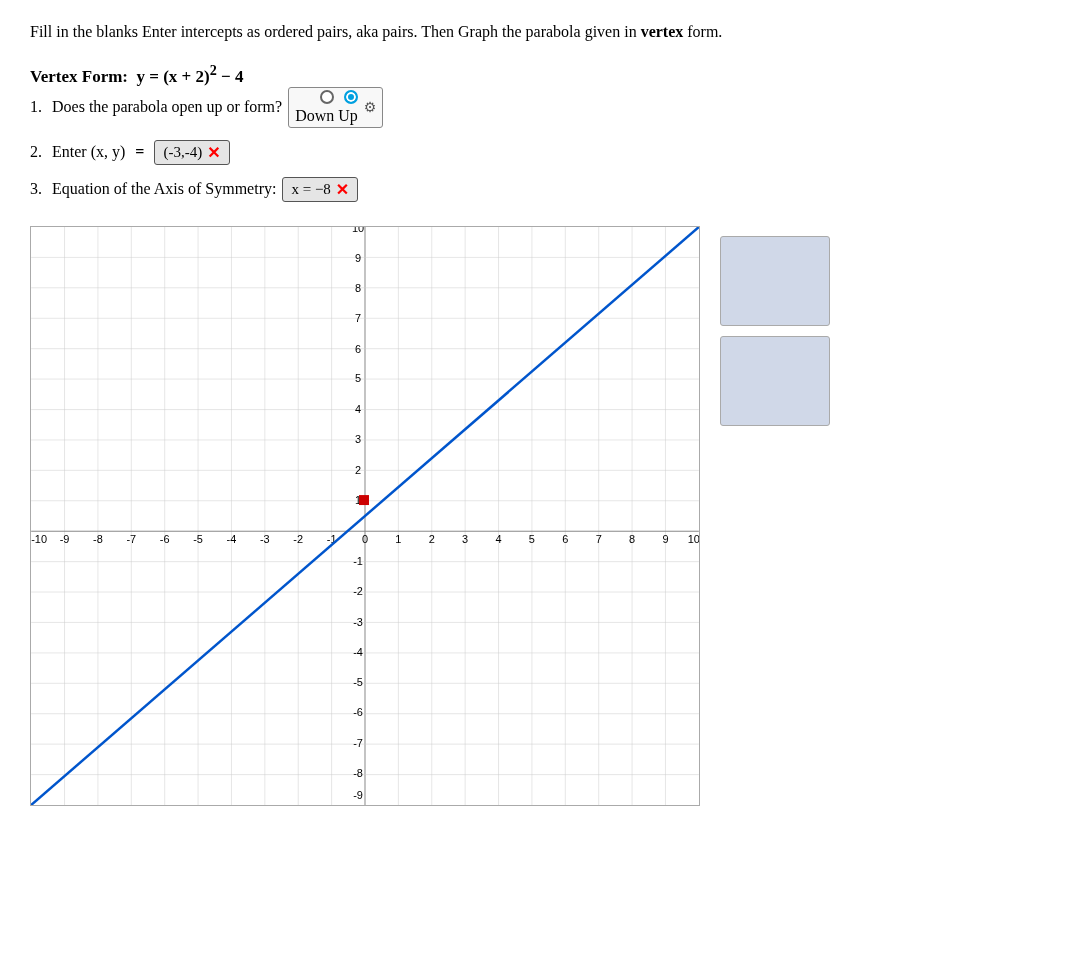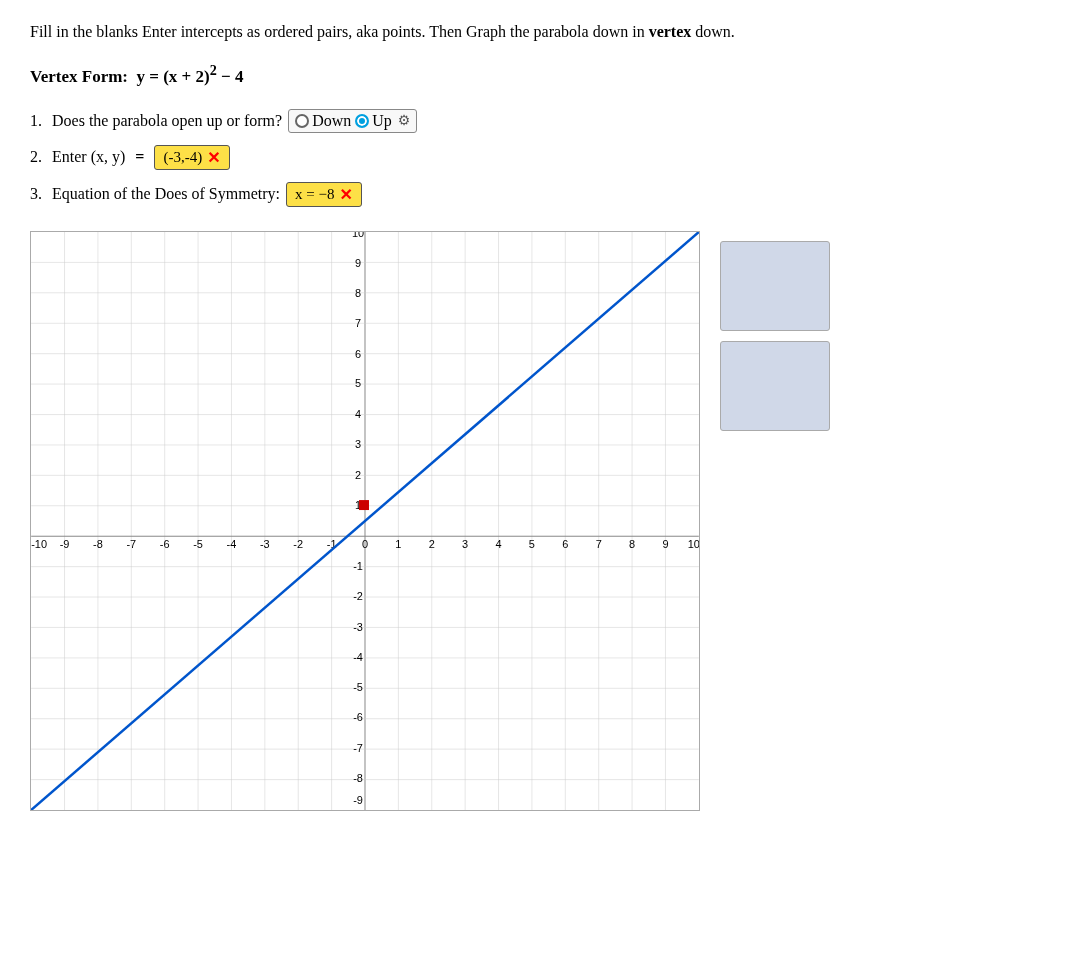--- a/index.html
+++ b/index.html
@@ -14,62 +14,62 @@
     }
     .instructions {
       font-size: 16px;
       line-height: 1.5;
       margin-bottom: 18px;
     }
     .instructions strong { font-weight: bold; }
     .vertex-form {
       font-size: 17px;
       font-weight: bold;
-      margin-bottom: 22px;
     }
     .question {
       margin-bottom: 12px;
       font-size: 16px;
       display: flex;
       align-items: center;
       gap: 6px;
     }
     .question-number { margin-right: 4px; }
     .radio-group {
       display: inline-flex;
       align-items: center;
       gap: 4px;
       border: 1px solid #888;
       padding: 2px 6px;
       border-radius: 3px;
       background: #f8f8f8;
     }
     .radio-option {
       display: inline-flex;
-      align-items: center;
+      align-items: flex-end;
       gap: 3px;
       cursor: pointer;
+      flex-direction: column;
     }
     .radio-circle {
       width: 14px; height: 14px;
       border-radius: 50%;
       border: 2px solid #666;
       display: inline-block;
       background: #fff;
     }
     .radio-circle.selected {
       border-color: #00a0e0;
       background: #00a0e0;
       box-shadow: 0 0 0 2px #fff inset;
     }
     .answer-box {
       border: 1px solid #555;
       padding: 2px 8px;
       border-radius: 3px;
-      background: #fde047;
+      background: #e5e5e5;
       display: inline-flex;
       align-items: center;
       gap: 5px;
       font-size: 15px;
     }
     .wrong-mark {
       color: red;
       font-weight: bold;
       font-size: 16px;
     }
@@ -102,23 +102,23 @@
     .gear-icon {
       font-size: 14px;
       color: #555;
       margin-left: 2px;
     }
   </style>
 </head>
 <body>
 
 <div class="instructions">
-  <span>Fill in the blanks Enter intercepts as ordered pairs, aka points. Then Graph the parabola down in</span>
+  <span>Fill in the blanks Enter intercepts as ordered pairs, aka pairs. Then Graph the parabola given in</span>
   <strong>vertex</strong>
-  <span>down.</span>
+  <span>form.</span>
 </div>
 
 <div class="vertex-form">
   <span>Vertex Form:</span>
   &nbsp;<span>y = (x + 2)<sup>2</sup> − 4</span>
 </div>
 
 <div class="question">
   <span class="question-number">1.</span>
   <span>Does the parabola open up or form?</span>
@@ -140,21 +140,21 @@
   <span>Enter (x, y)</span>
   <span class="equals-sign">=</span>
   <div class="answer-box">
     <span>(-3,-4)</span>
     <span class="wrong-mark">✕</span>
   </div>
 </div>
 
 <div class="question">
   <span class="question-number">3.</span>
-  <span>Equation of the Does of Symmetry:</span>
+  <span>Equation of the Axis of Symmetry:</span>
   <div class="answer-box">
     <span>x = −8</span>
     <span class="wrong-mark">✕</span>
   </div>
 </div>
 
 <div class="graph-area">
   <div class="graph-container">
     <svg class="graph-svg" viewBox="0 0 670 580" xmlns="http://www.w3.org/2000/svg">
 

